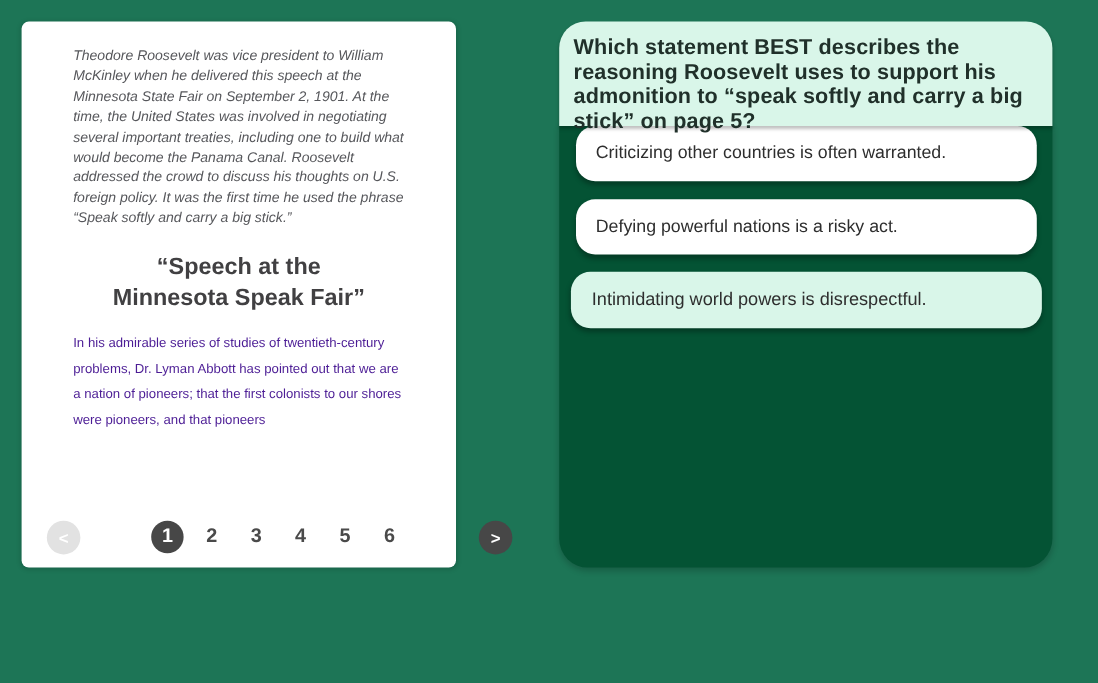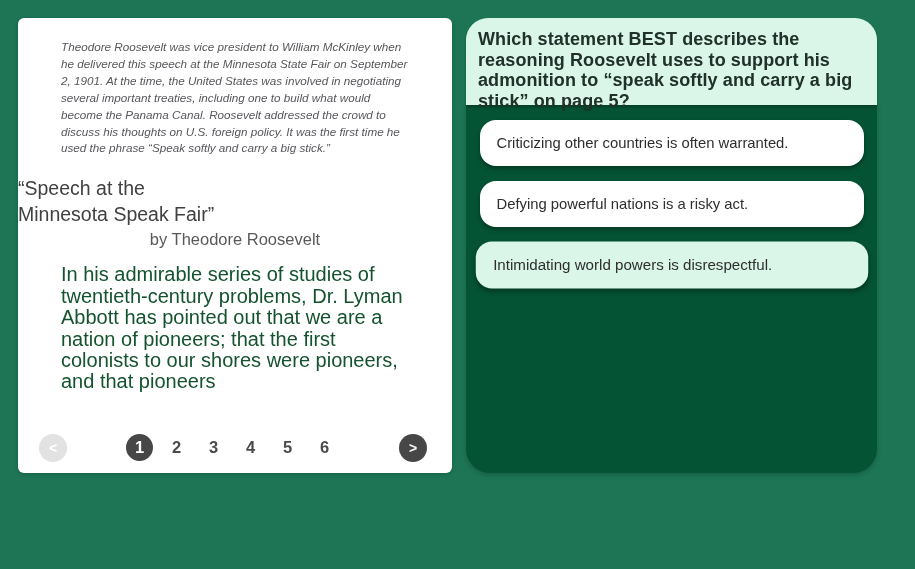--- a/index.html
+++ b/index.html
@@ -7,47 +7,48 @@
     width: 915px; height: 569px;
     background: #1d7556;
     font-family: "Liberation Sans", sans-serif;
     overflow: hidden;
   }
   .stage { position: relative; width: 915px; height: 569px; }
 
   
   .reader-card {
     position: absolute; left: 18px; top: 18px;
-    width: 434px; height: 455px;
+    width: 362px; height: 455px;
     background: #ffffff; border-radius: 6px;
     box-shadow: 0 1px 4px rgba(0,0,0,0.18);
     box-sizing: border-box;
   }
   .intro {
     margin: 21px 42px 0 43px;
     font-style: italic;
     font-size: 11.7px; line-height: 16.9px;
     color: #56575b;
   }
   .passage-title {
     margin-top: 18px;
-    font-weight: normal;
+    text-align: center;
+    font-weight: bold;
     font-size: 19.5px; line-height: 26px;
     color: #414042;
   }
   .byline {
     margin-top: 2px;
     text-align: center;
     font-size: 16.5px; line-height: 20px;
     color: #58595b;
   }
   .body-text {
     margin: 15px 43px 0 43px;
-    font-size: 20px; line-height: 21.4px;
-    color: #14532d;
+    font-size: 11px; line-height: 21.4px;
+    color: #4c1d95;
   }
   
   .pagination { position: absolute; left: 0; right: 0; bottom: 11px; height: 28px; }
   .nav-btn {
     position: absolute; top: 0;
     width: 28px; height: 28px; border-radius: 50%;
     color: #ffffff; font-weight: bold; font-size: 14px;
     display: flex; align-items: center; justify-content: center;
     cursor: pointer; user-select: none;
   }
@@ -82,21 +83,20 @@
     font-weight: bold;
     color: #20302a;
     letter-spacing: 0.1px;
   }
   .answers-panel {
     position: absolute; left: 466px; top: 105px;
     width: 411px; height: 368px;
     background: #045334;
     border-radius: 0 0 24px 24px;
     box-sizing: border-box;
-    padding-top: 15px;
     box-shadow: 0 2px 5px rgba(0,0,0,0.2);
   }
   .option {
     width: 384px; height: 46px;
     margin: 0 auto 15px auto;
     background: #ffffff;
     border-radius: 16px;
     box-sizing: border-box;
     display: flex; align-items: center;
     padding-left: 17px;
@@ -113,21 +113,20 @@
 <body>
 
 <div class="stage">
 
   <div class="reader-card">
     <div class="intro">Theodore Roosevelt was vice president to William McKinley when he delivered this speech at the Minnesota State Fair on September 2, 1901. At the time, the United States was involved in negotiating several important treaties, including one to build what would become the Panama Canal. Roosevelt addressed the crowd to discuss his thoughts on U.S. foreign policy. It was the first time he used the phrase “Speak softly and carry a big stick.”</div>
     <div class="passage-title">
       <div>“Speech at the</div>
       <div>Minnesota Speak Fair”</div>
     </div>
-    <div class="byline">by Theodore Roosevelt</div>
     <div class="body-text">In his admirable series of studies of twentieth-century problems, Dr. Lyman Abbott has pointed out that we are a nation of pioneers; that the first colonists to our shores were pioneers, and that pioneers</div>
 
     <div class="pagination">
       <div class="nav-btn nav-prev">
         <span>&lt;</span>
       </div>
       <div class="page-list">
         <div class="page-btn active">1</div>
         <div class="page-btn">2</div>
         <div class="page-btn">3</div>

